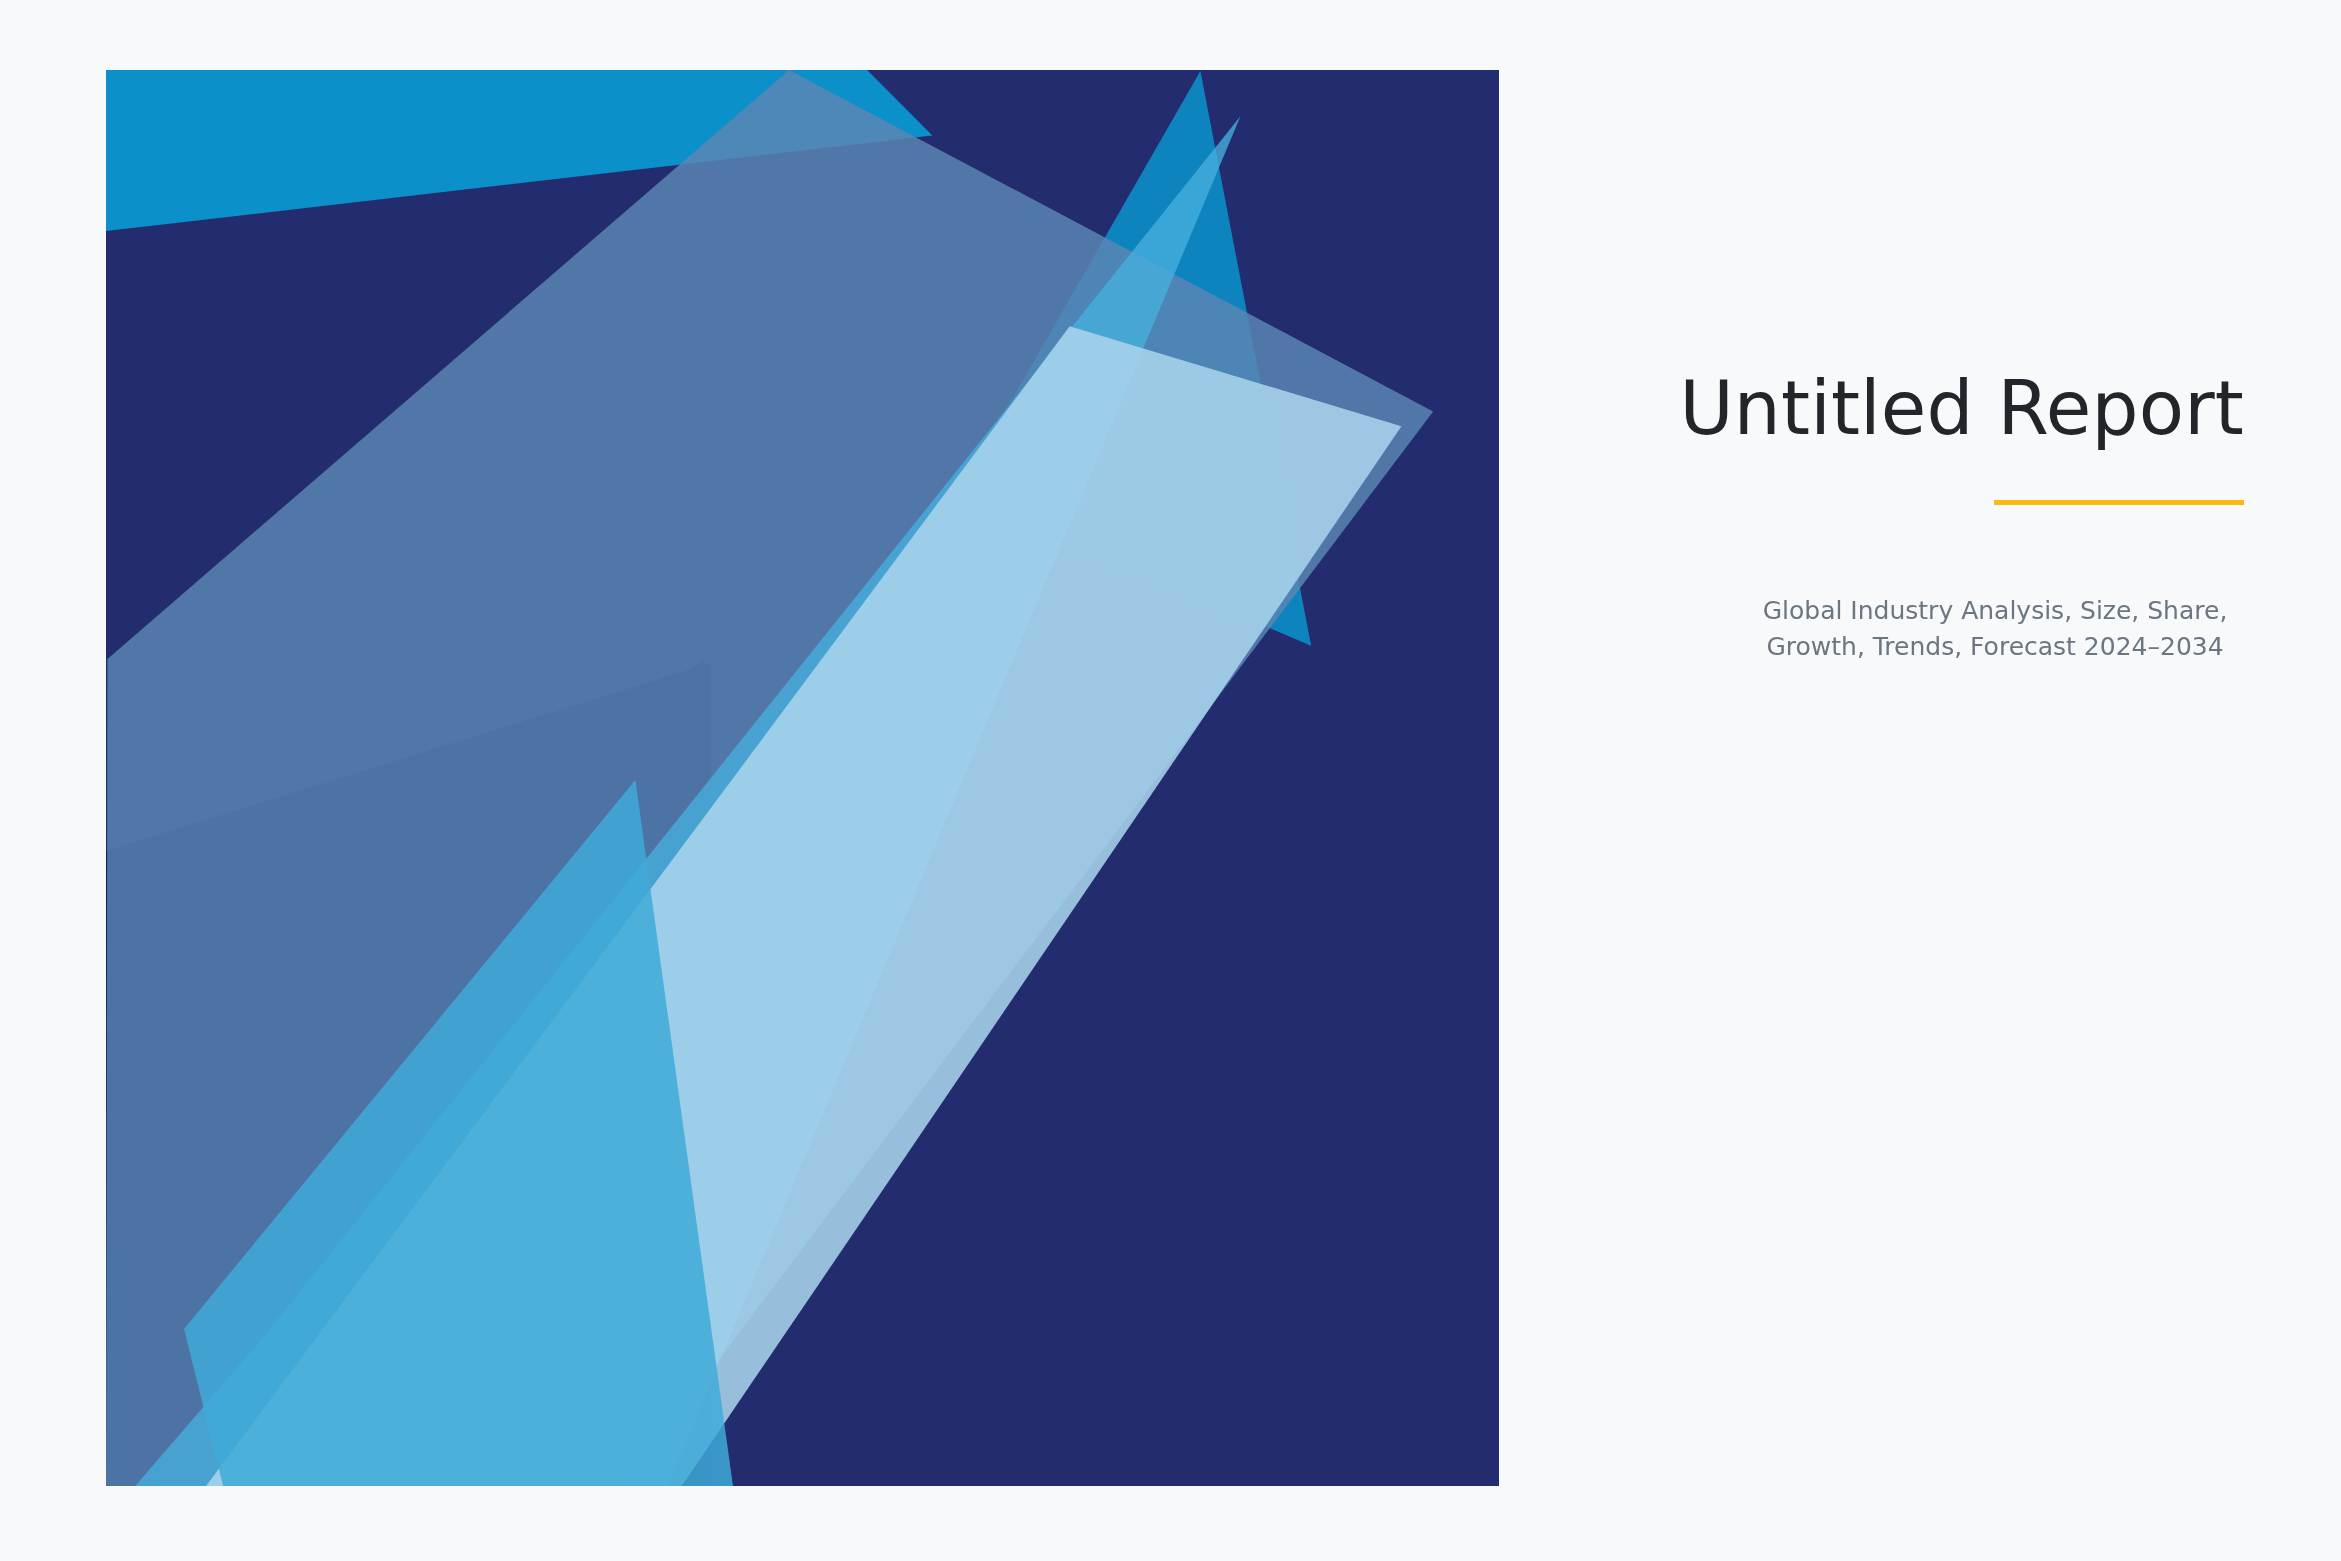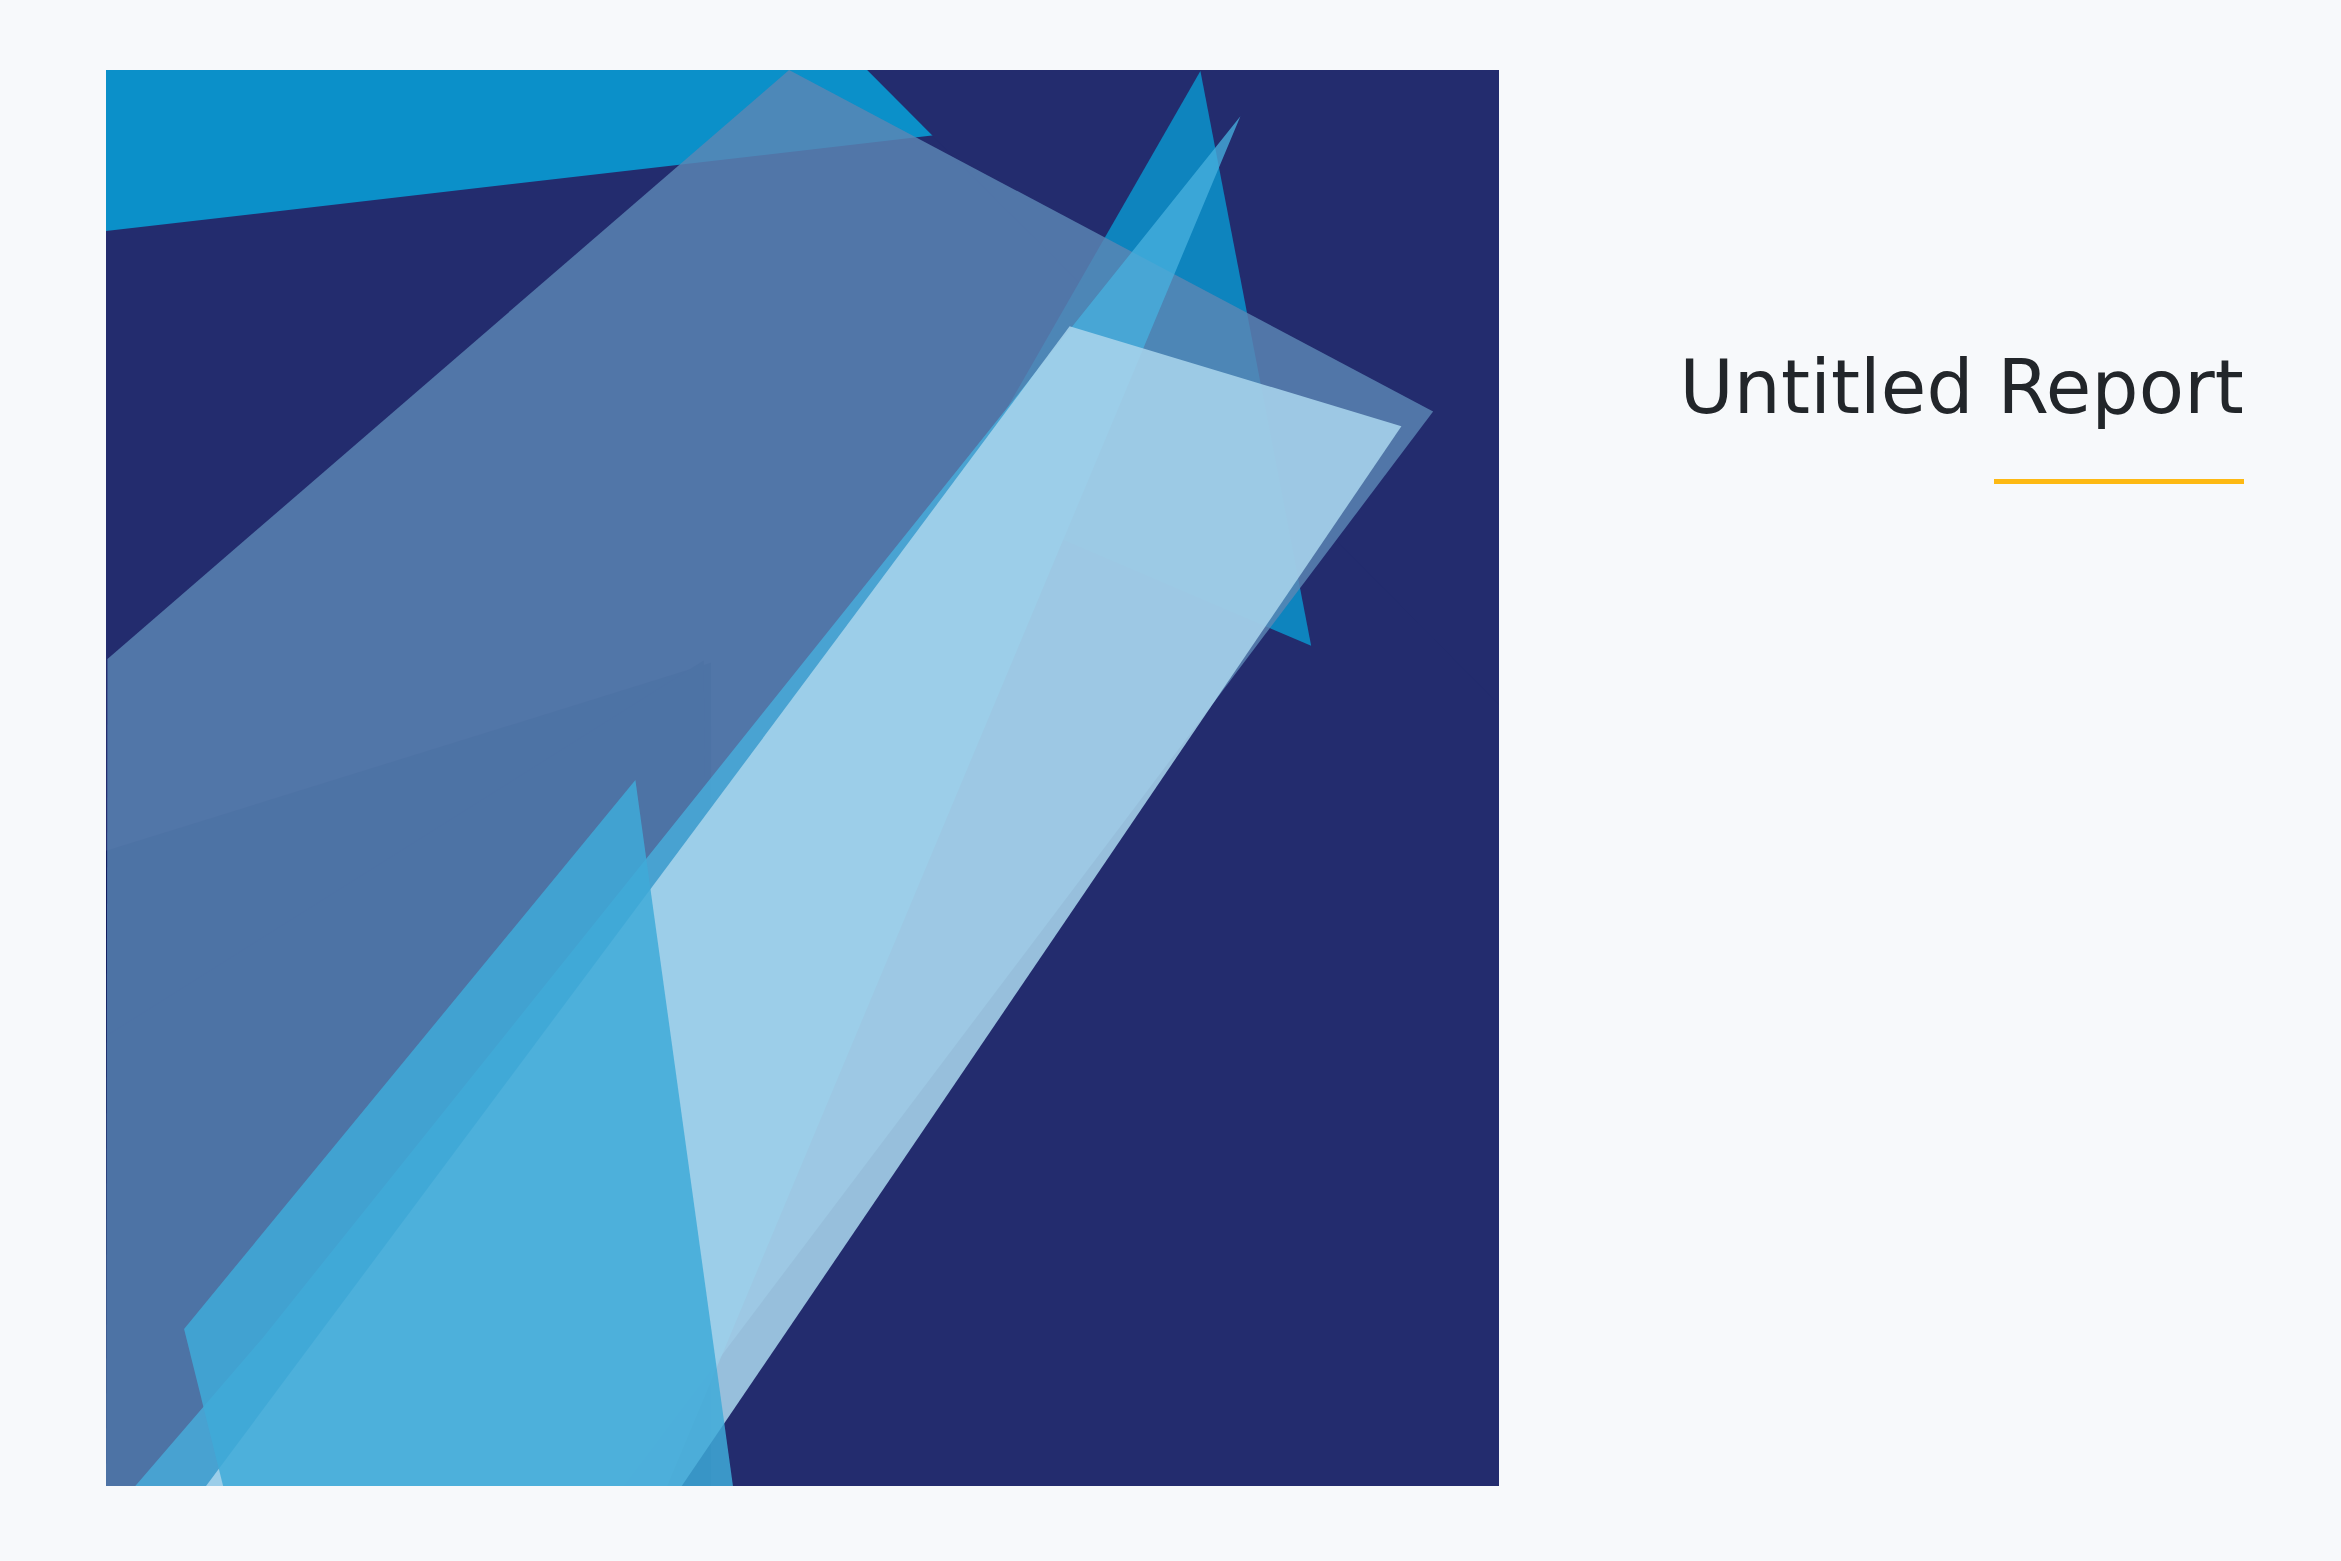--- a/index.html
+++ b/index.html
@@ -35,21 +35,21 @@
   #cover-artwork svg {
     display: block;
     width: 1393px;
     height: 1416px;
   }
 
   
   #cover-text-block {
     position: absolute;
     left: 1561px;
-    top: 350px;
+    top: 371px;
     width: 683px;
     text-align: right;
   }
 
   #report-title {
     font-size: 74px;
     line-height: 1.0;
     font-weight: 400;
     color: #22262A;
     letter-spacing: 0.2px;
@@ -105,16 +105,20 @@
   </div>
 
   <div id="cover-text-block">
 
     <h1 id="report-title">Untitled Report</h1>
 
     <div id="title-rule-wrap">
       <div id="title-accent-rule"></div>
     </div>
 
+    <div id="report-subtitle">
+      <span class="sub-line">Global Industry Analysis, Size, Share,</span>
+      <span class="sub-line">Growth, Trends, Forecast 2024–2034</span>
+    </div>
 
   </div>
 </div>
 
 
 </body></html>

